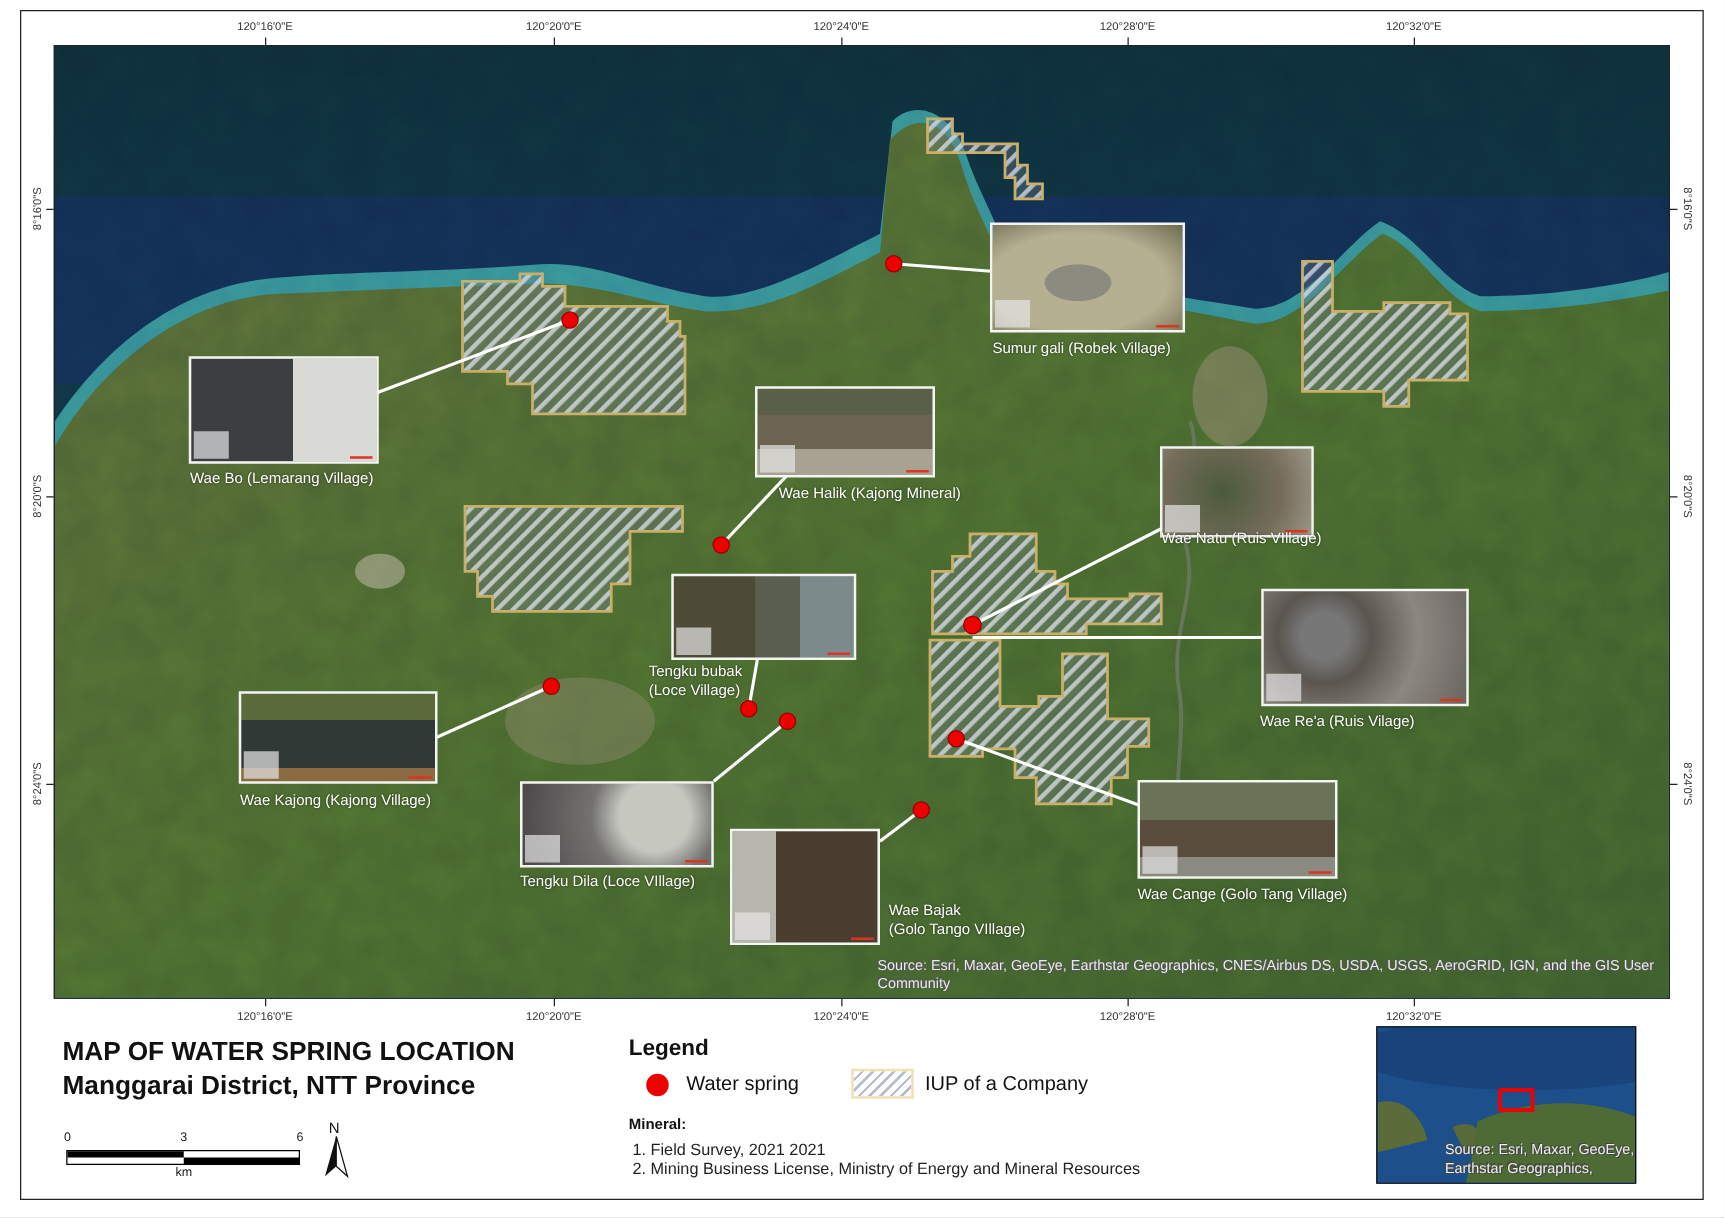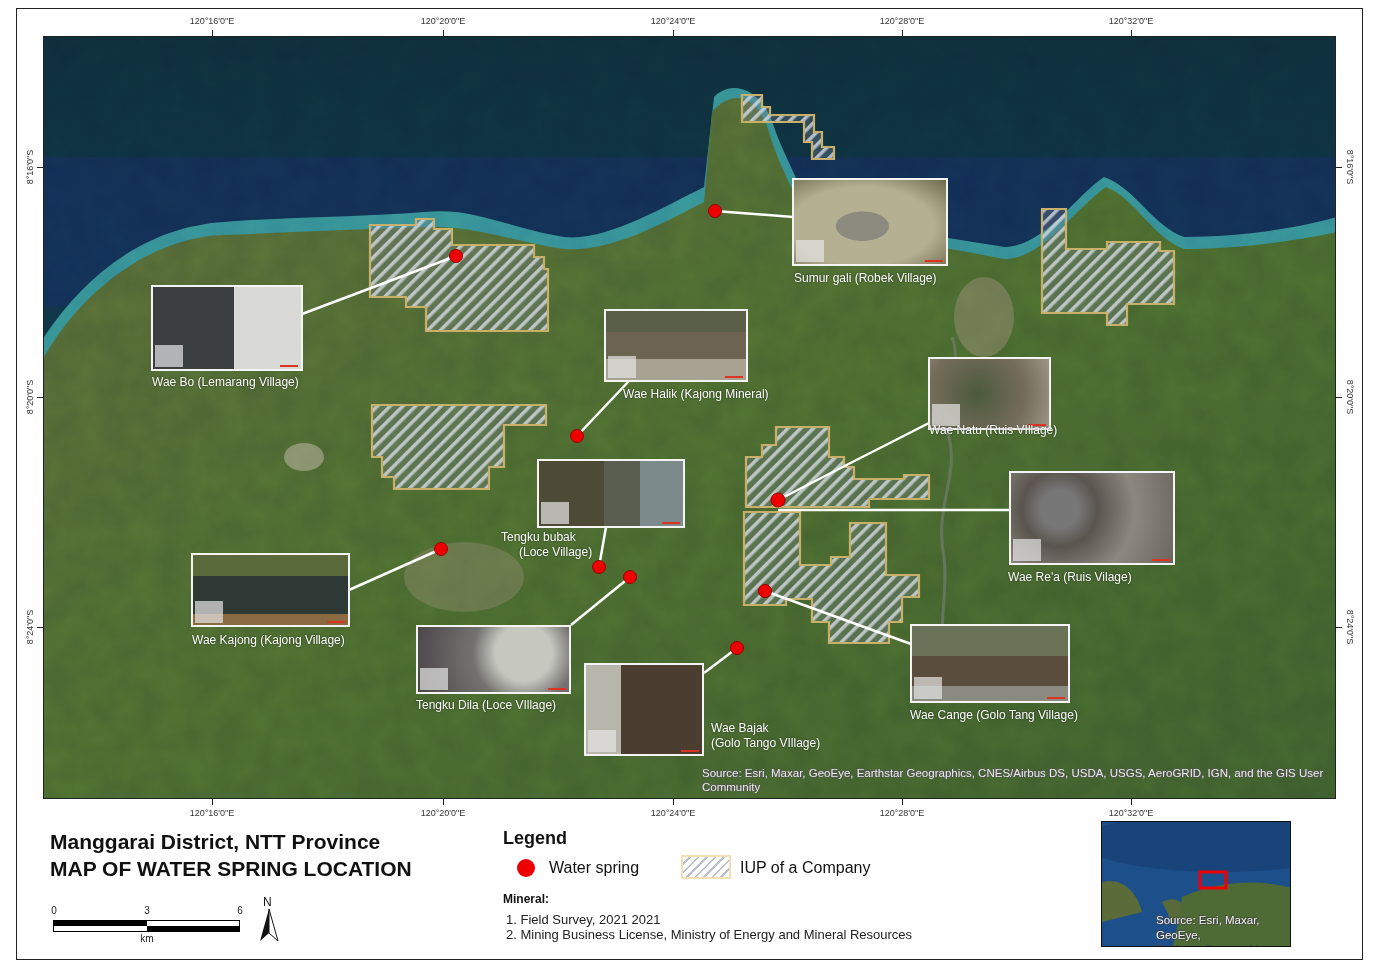--- a/index.html
+++ b/index.html
@@ -23,21 +23,21 @@
   .title{position:absolute;left:50px;top:828px;font-weight:bold;font-size:21px;line-height:27px;color:#111;}
   .legend-title{position:absolute;left:503px;top:828px;font-weight:bold;font-size:18px;color:#111;}
   .legend-item{position:absolute;font-size:16px;color:#111;}
   .lg-dot{position:absolute;left:517px;top:859px;width:18px;height:18px;border-radius:50%;background:#e00;}
   .lg-hatch{position:absolute;left:681px;top:855px;width:50px;height:24px;border:2px solid #f1dfb5;box-sizing:border-box;
     background:repeating-linear-gradient(135deg,#fff 0 4px,#b8bfd0 4px 6px);}
   .source-title{position:absolute;left:503px;top:892px;font-weight:bold;font-size:12px;color:#111;}
   .source-item{position:absolute;left:506px;font-size:13px;color:#222;white-space:nowrap;}
   .scalebar{position:absolute;left:53px;top:920px;width:187px;height:12px;border:1px solid #000;box-sizing:border-box;}
   .sb-num{position:absolute;top:905px;font-size:10px;color:#222;transform:translateX(-50%);}
-  .inset{position:absolute;left:1101px;top:821px;width:190px;height:126px;border:1.5px solid #111;box-sizing:border-box;overflow:hidden;background:#1c4d86;}
+  .inset{position:absolute;left:1101px;top:821px;width:208px;height:126px;border:1.5px solid #111;box-sizing:border-box;overflow:hidden;background:#1c4d86;}
   .inset-text{position:absolute;left:54px;top:91px;color:#eee;font-size:11.5px;line-height:15px;text-shadow:1px 1px 0 #444,-1px -1px 0 #444;}
 </style>
 </head>
 <body>
 
 <div class="frame"></div>
 
 <div>
   <span class="tick-top" style="left:212px;top:16px">120°16'0"E</span>
   <span class="tick-top" style="left:443px;top:16px">120°20'0"E</span>
@@ -182,21 +182,21 @@
   <div class="photo" style="left:866px;top:587px;width:160px;height:79px;background:linear-gradient(180deg,#6a7258 0 40%,#5a4d3e 40% 80%,#8a8a80 80%);">
       <div class="tag"></div>
       <div class="redtag"></div>
     </div>
 
   <div class="caption" style="left:108px;top:338px">Wae Bo (Lemarang Village)</div>
   <div class="caption" style="left:750px;top:234px">Sumur gali (Robek Village)</div>
   <div class="caption" style="left:579px;top:350px">Wae Halik (Kajong Mineral)</div>
   <div class="caption" style="left:885px;top:386px">Wae Natu (Ruis VIllage)</div>
   <div class="caption" style="left:964px;top:533px">Wae Re'a (Ruis Vilage)</div>
-  <div class="caption" style="left:457px;top:493px">Tengku bubak</div>
+  <div class="caption" style="left:475px;top:493px">Tengku bubak</div>
   <div class="caption" style="left:475px;top:508px">(Loce Village)</div>
   <div class="caption" style="left:148px;top:596px">Wae Kajong (Kajong Village)</div>
   <div class="caption" style="left:372px;top:661px">Tengku Dila (Loce VIllage)</div>
   <div class="caption" style="left:667px;top:684px">Wae Bajak</div>
   <div class="caption" style="left:667px;top:699px">(Golo Tango VIllage)</div>
   <div class="caption" style="left:866px;top:671px">Wae Cange (Golo Tang Village)</div>
 
   <div class="spring" style="left:412px;top:219px"></div>
   <div class="spring" style="left:671px;top:174px"></div>
   <div class="spring" style="left:533px;top:399px"></div>
@@ -204,22 +204,22 @@
   <div class="spring" style="left:555px;top:530px"></div>
   <div class="spring" style="left:397px;top:512px"></div>
   <div class="spring" style="left:586px;top:540px"></div>
   <div class="spring" style="left:693px;top:611px"></div>
   <div class="spring" style="left:721px;top:554px"></div>
 
   <div class="attrib">Source: Esri, Maxar, GeoEye, Earthstar Geographics, CNES/Airbus DS, USDA, USGS, AeroGRID, IGN, and the GIS User Community</div>
 </div>
 
 <div class="title">
+  <div>MAP OF WATER SPRING LOCATION</div>
   <div>Manggarai District, NTT Province</div>
-  <div>MAP OF WATER SPRING LOCATION</div>
 </div>
 
 <div>
   <span class="sb-num" style="left:54px">0</span>
   <span class="sb-num" style="left:147px">3</span>
   <span class="sb-num" style="left:240px">6</span>
   <div class="scalebar">
     <div style="position:absolute;left:0;top:0;width:93px;height:5px;background:#000"></div>
     <div style="position:absolute;left:93px;top:5px;width:93px;height:6px;background:#000"></div>
   </div>

